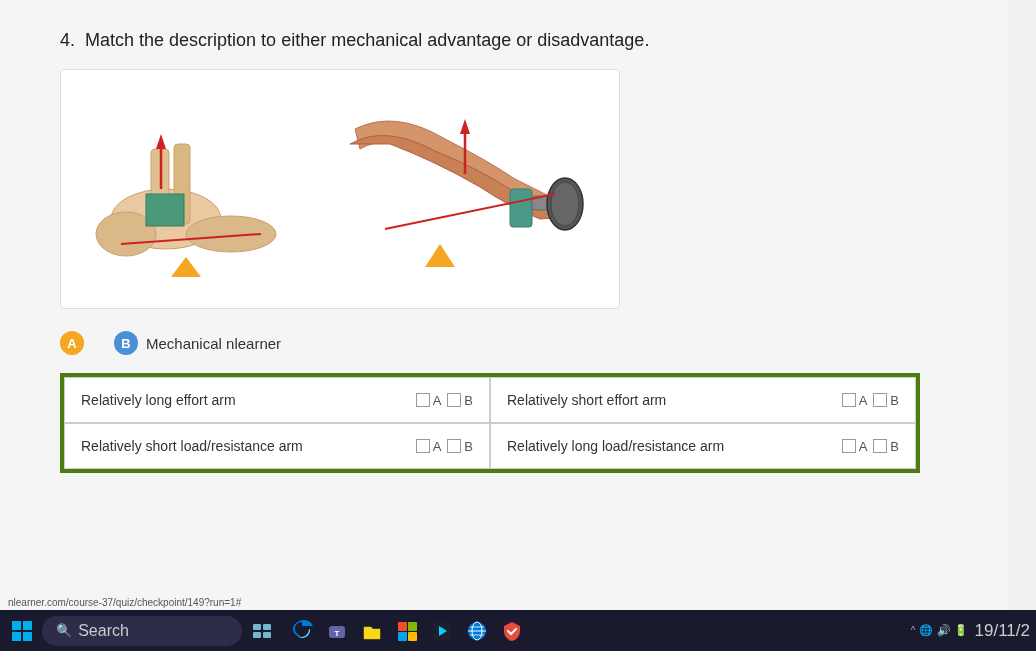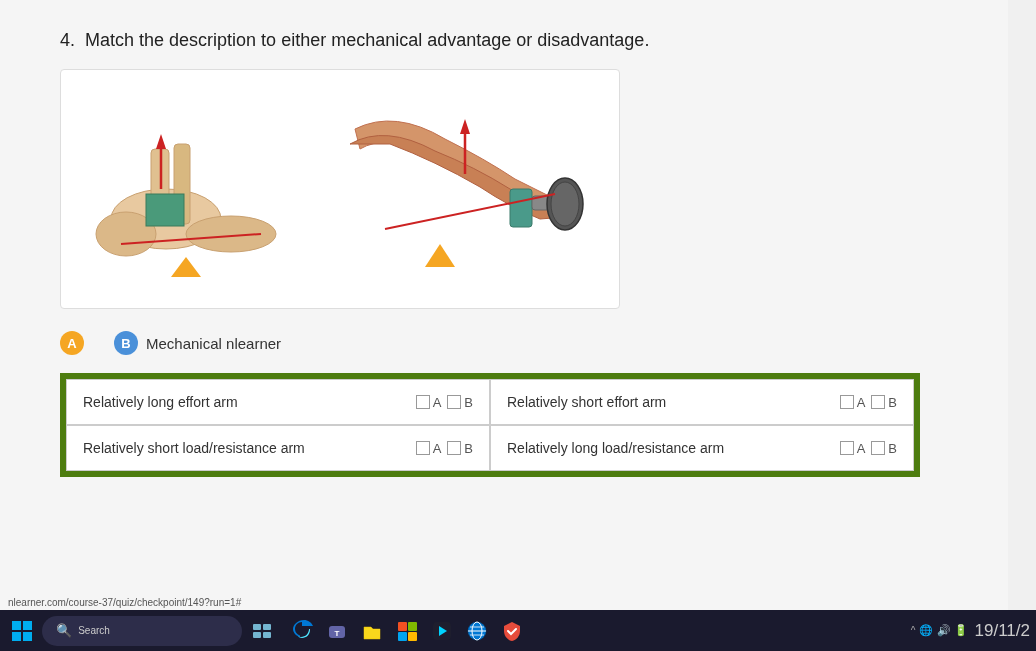--- a/index.html
+++ b/index.html
@@ -103,21 +103,21 @@
     }
 
     .badge-a { background: #f5a623; }
     .badge-b { background: #4a90d9; }
 
     
     .table-area {
       display: grid;
       grid-template-columns: 1fr 1fr;
       gap: 0;
-      border: 6px solid #4d7c0f;
+      border: 4px solid #4d7c0f;
       width: 860px;
     }
 
     .table-cell {
       border: 1px solid #ccc;
       padding: 14px 16px;
       display: flex;
       align-items: center;
       justify-content: space-between;
       background: white;
@@ -195,21 +195,21 @@
       border-radius: 16px;
       padding: 4px 14px;
       gap: 6px;
       width: 200px;
       height: 30px;
       cursor: pointer;
     }
 
     .taskbar-search-text {
       color: #ccc;
-      font-size: 10px;
+      font-size: 16px;
     }
 
     .taskbar-icons {
       display: flex;
       align-items: center;
       gap: 3px;
       margin-left: 4px;
     }
 
     .taskbar-icon-btn {

